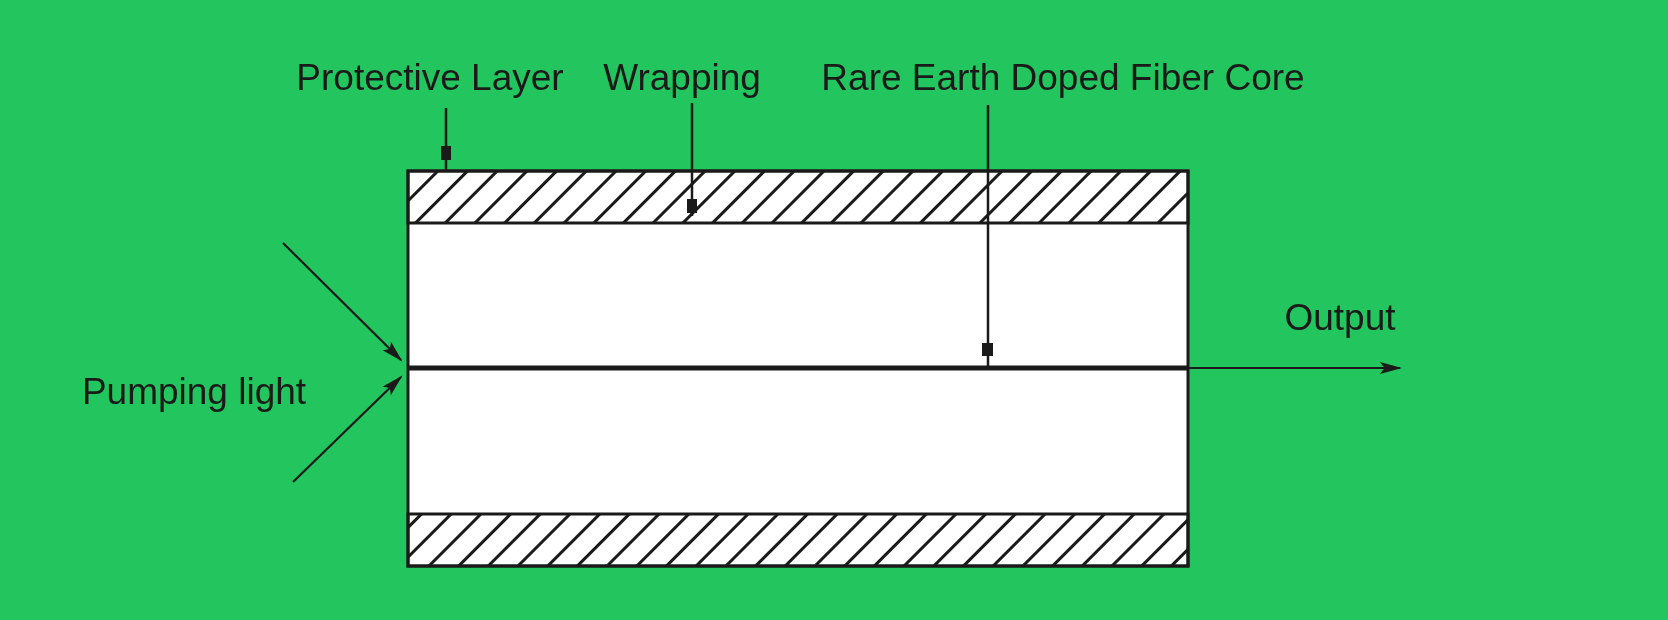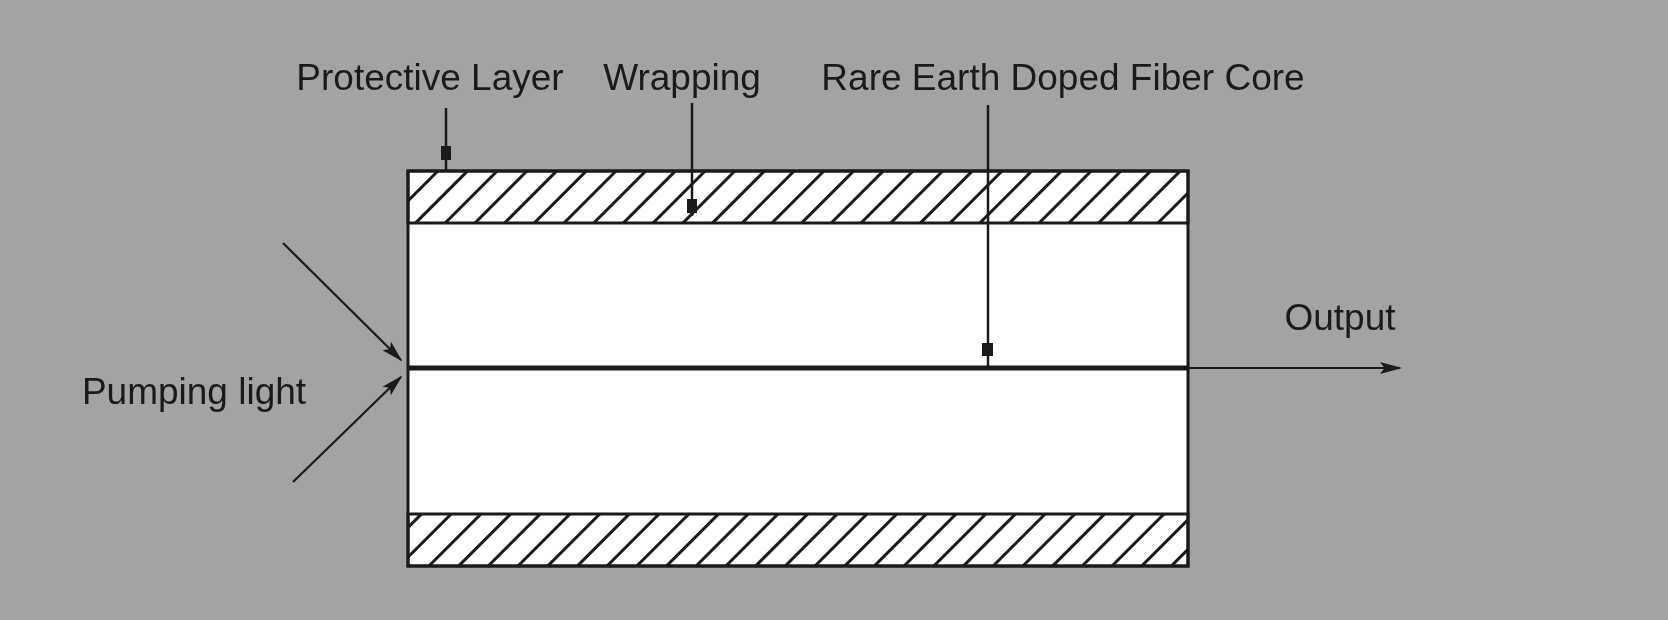--- a/index.html
+++ b/index.html
@@ -4,21 +4,21 @@
 <style>
   html, body {
     margin: 0;
     padding: 0;
     background: #ffffff;
   }
   .canvas {
     position: relative;
     width: 1668px;
     height: 620px;
-    background: #a3a3a3;
+    background: #22c55e;
     overflow: hidden;
     font-family: "Liberation Sans", "DejaVu Sans", sans-serif;
   }
   svg text {
     font-family: "Liberation Sans", "DejaVu Sans", sans-serif;
     font-size: 37px;
     fill: #1a1a1a;
   }
 </style>
 </head>

